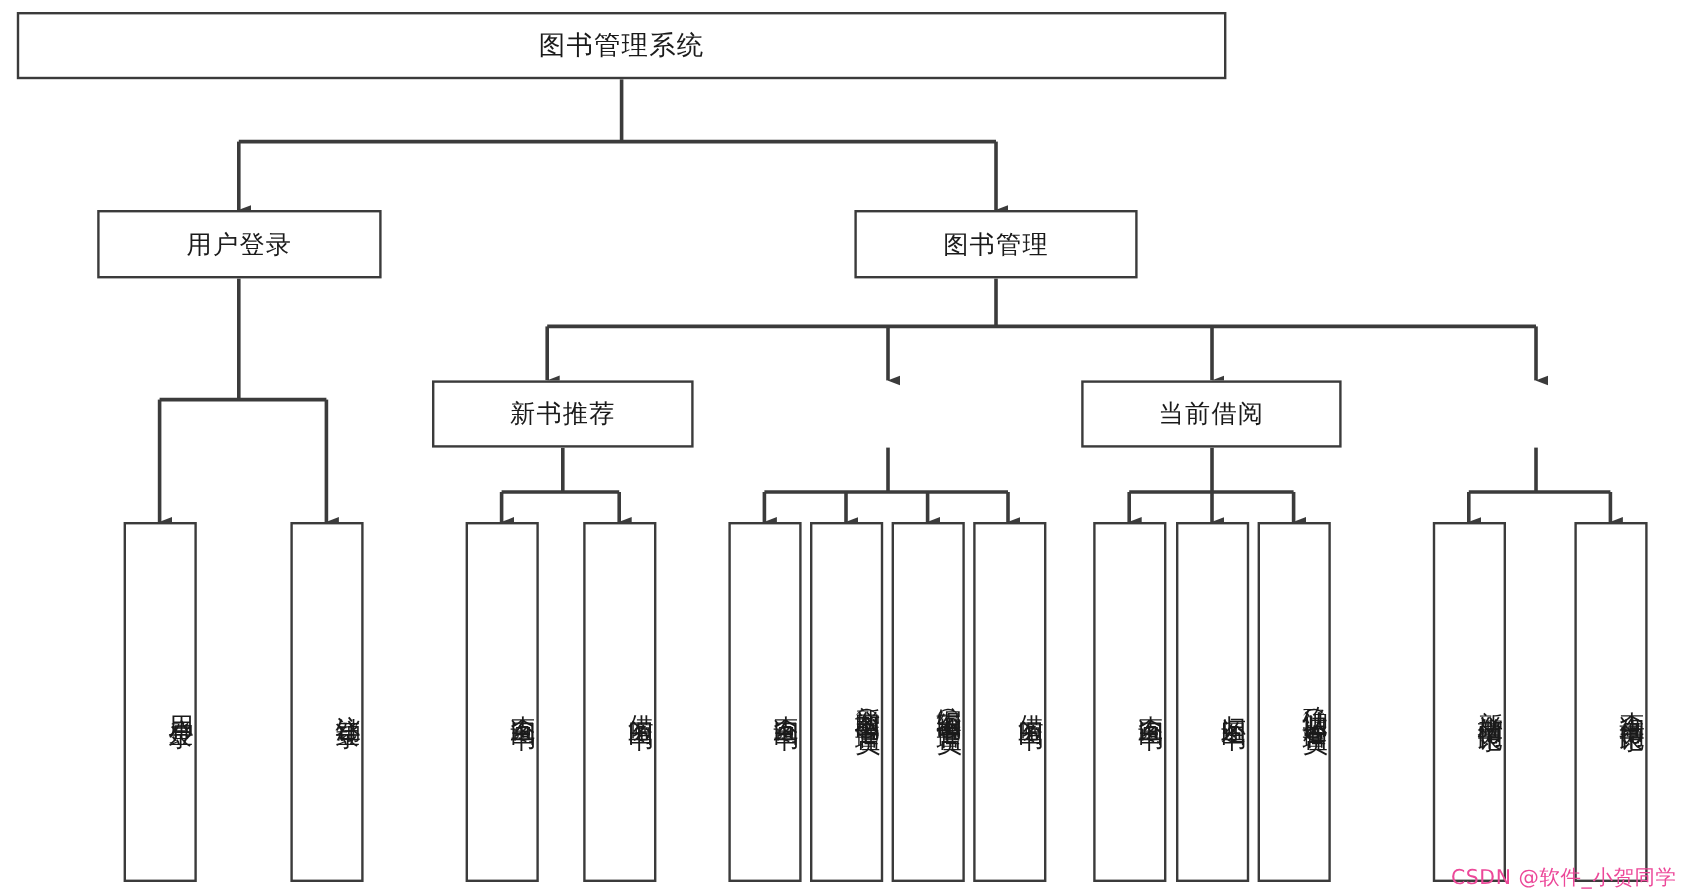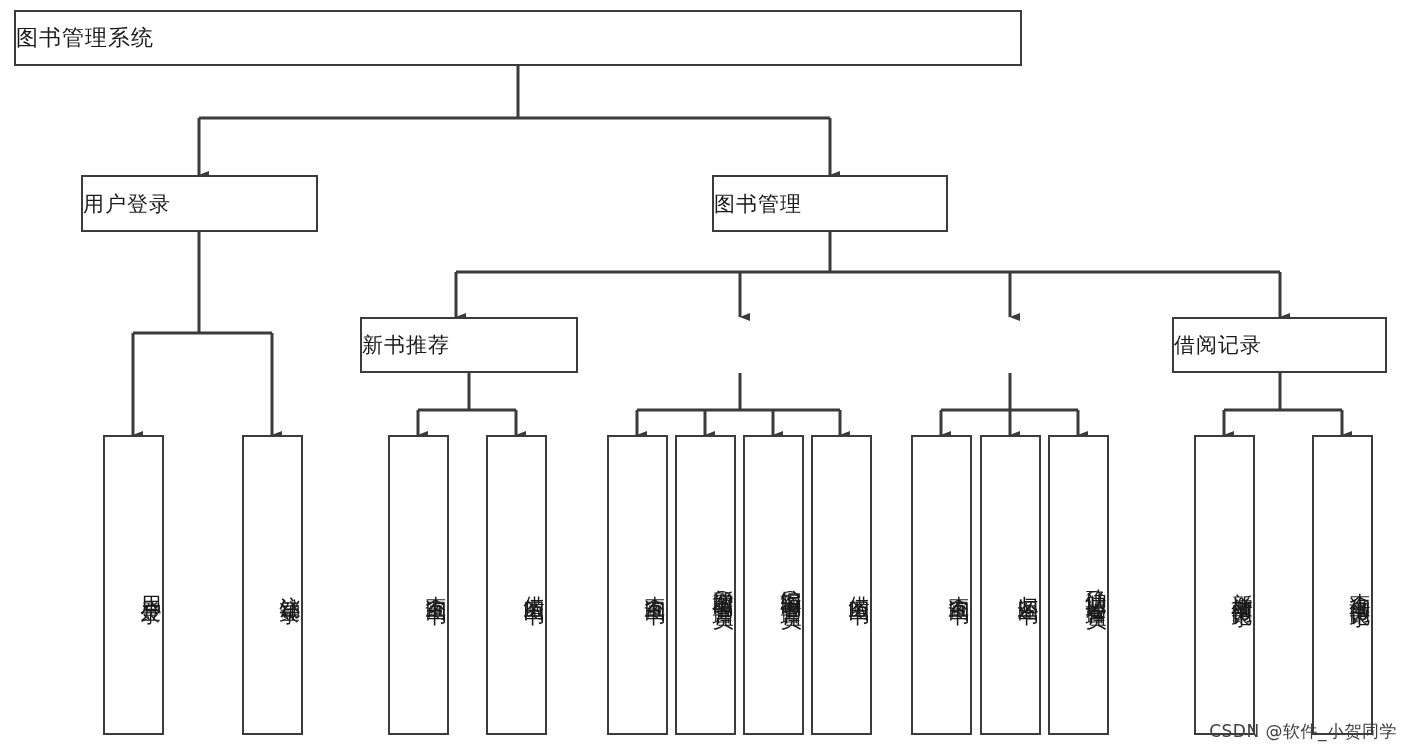--- a/index.html
+++ b/index.html
@@ -24,21 +24,21 @@
     width: 1405px;
     height: 747px;
   }
   .node {
     position: absolute;
     box-sizing: border-box;
     background: #ffffff;
     border: 2.5px solid #3b3b3b;
     display: flex;
     align-items: center;
-    justify-content: flex-start;
+    justify-content: center;
     color: #1a1a1a;
   }
   .node.horizontal {
     font-size: 21px;
     letter-spacing: 1px;
   }
   .node.root {
     font-size: 22px;
   }
   .node.vertical {
@@ -57,21 +57,21 @@
   }
   .node-label {
     display: block;
     white-space: nowrap;
   }
   #watermark {
     position: absolute;
     right: 8px;
     bottom: 4px;
     font-size: 17px;
-    color: #404040;
+    color: #ec4899;
     letter-spacing: 0.5px;
     white-space: nowrap;
   }
 </style>
 </head>
 <body>
 
 <div id="diagram-root">
 
   <svg id="edge-layer" viewBox="0 0 1405 747" xmlns="http://www.w3.org/2000/svg">
@@ -132,22 +132,22 @@
   <div class="node horizontal" style="left:81px; top:175px; width:237px; height:57px;">
     <span class="node-label">用户登录</span>
   </div>
   <div class="node horizontal" style="left:360px; top:317px; width:218px; height:56px;">
     <span class="node-label">新书推荐</span>
   </div>
 
   <div class="node horizontal" style="left:712px; top:175px; width:236px; height:57px;">
     <span class="node-label">图书管理</span>
   </div>
-  <div class="node horizontal" style="left:1172px; top:317px; width:215px; height:56px;">
-    <span class="node-label">借阅记录</span>
+  <div class="node horizontal" style="left:901px; top:317px; width:217px; height:56px;">
+    <span class="node-label">当前借阅</span>
   </div>
 
   <div class="node vertical" style="left:103px; top:435px; width:61px; height:300px;">
     <span class="node-label">用户登录</span>
   </div>
   <div class="node vertical" style="left:242px; top:435px; width:61px; height:300px;">
     <span class="node-label">注销登录</span>
   </div>
 
   <div class="node vertical" style="left:388px; top:435px; width:61px; height:300px;">

